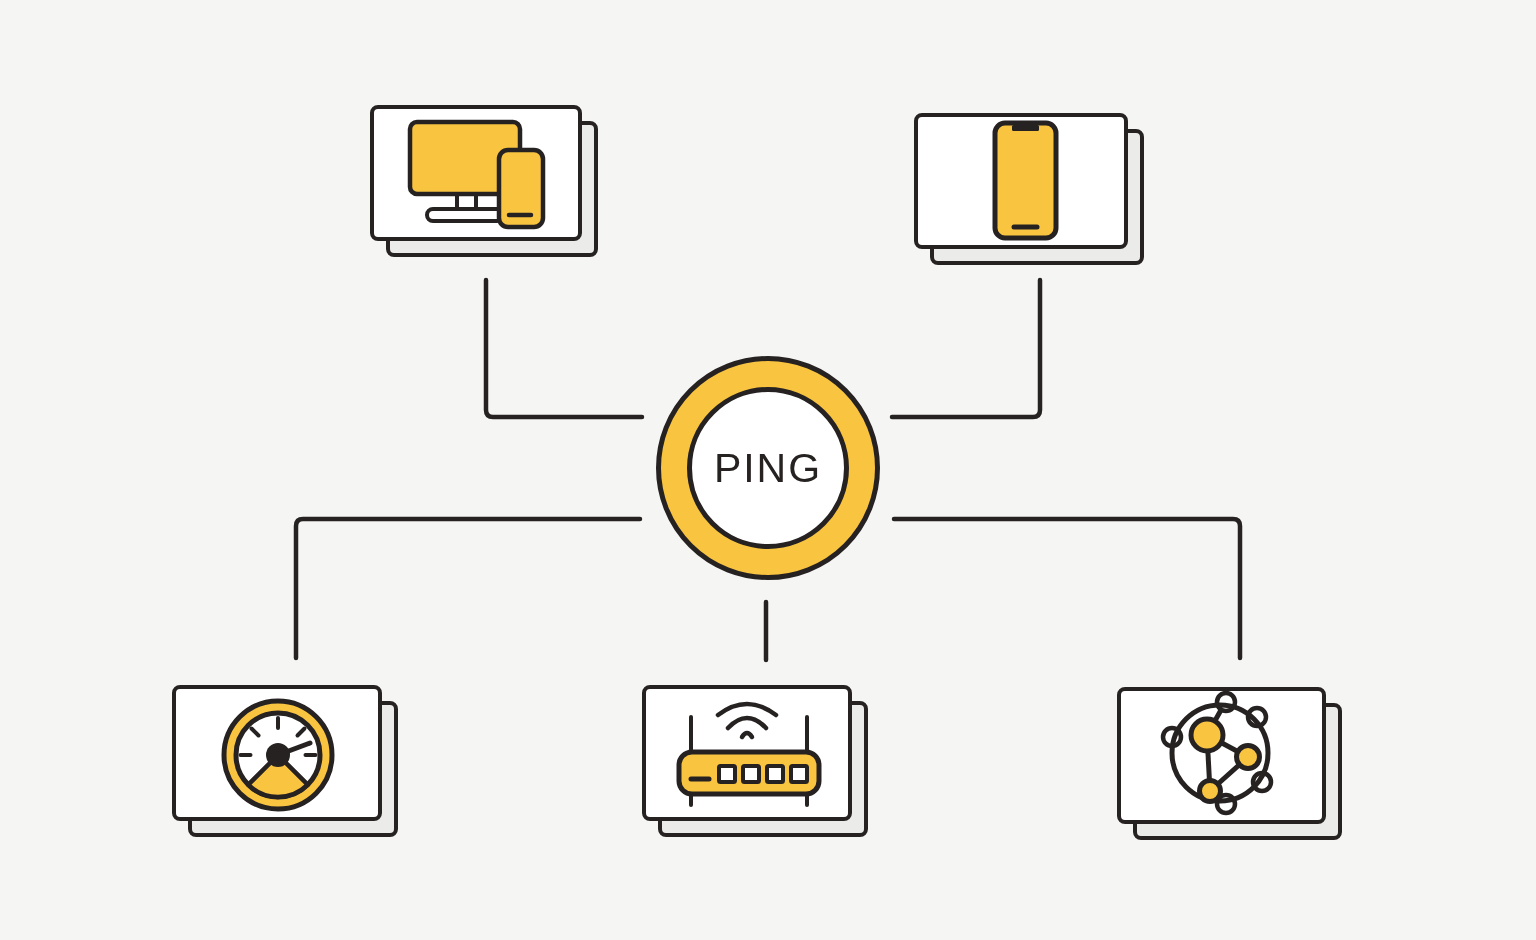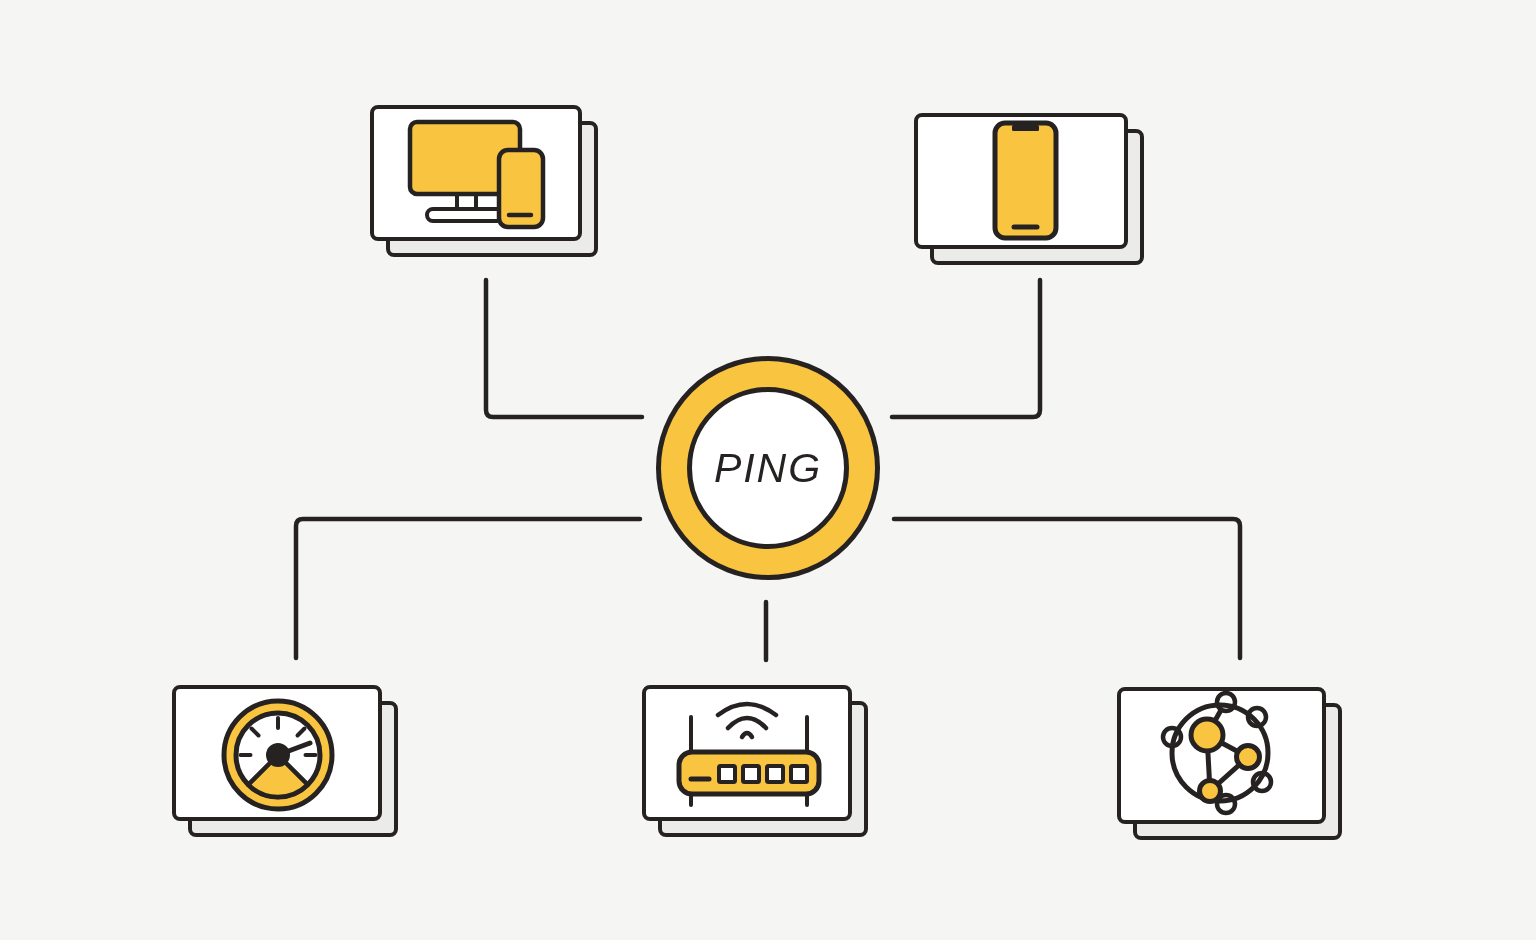--- a/index.html
+++ b/index.html
@@ -60,21 +60,21 @@
     overflow:hidden;
   }
   .card svg{position:absolute;left:-4px;top:-4px;}
   .hub{
     position:absolute;
     left:656px;top:356px;
     width:224px;height:224px;
     background:var(--accent);
     border:5px solid var(--ink);
     border-radius:50%;
-    display:flex;align-items:center;justify-content:center;font-style:italic;
+    display:flex;align-items:center;justify-content:center;
   }
   .hub-face{
     width:162px;height:162px;
     background:var(--card);
     border:5px solid var(--ink);
     border-radius:50%;
     display:flex;align-items:center;justify-content:center;
   }
   .hub-label{
     font-size:41px;

